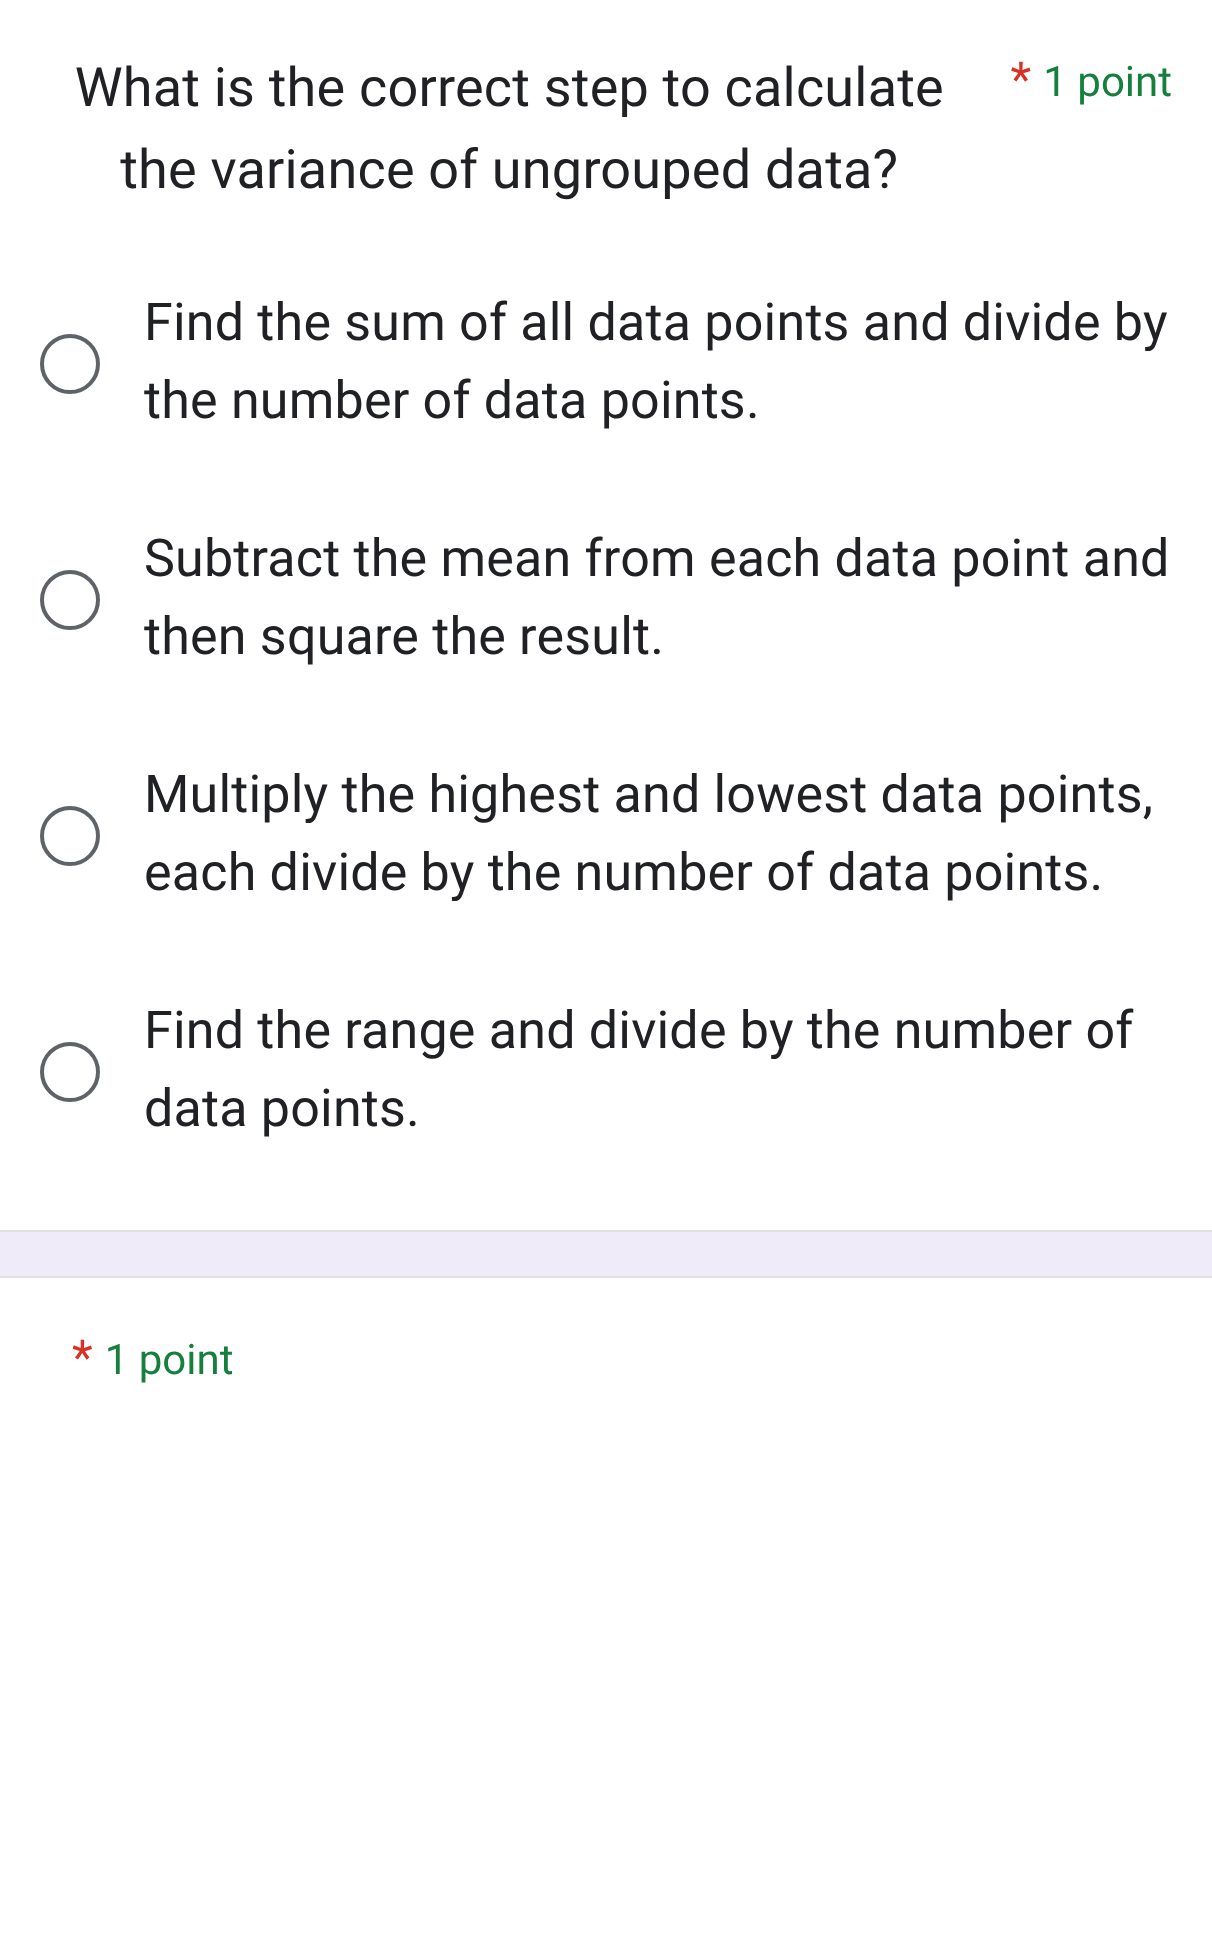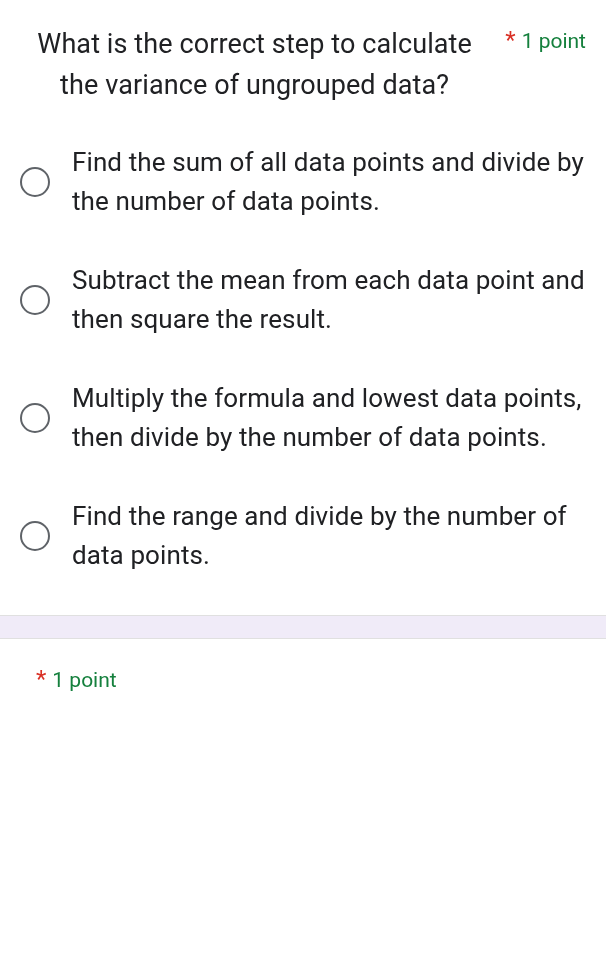--- a/index.html
+++ b/index.html
@@ -94,21 +94,21 @@
     <div class="option">
       <div class="radio"></div>
       <div class="option-label">Find the sum of all data points and divide by the number of data points.</div>
     </div>
     <div class="option">
       <div class="radio"></div>
       <div class="option-label">Subtract the mean from each data point and then square the result.</div>
     </div>
     <div class="option">
       <div class="radio"></div>
-      <div class="option-label">Multiply the formula and lowest data points, then divide by the number of data points.</div>
+      <div class="option-label">Multiply the highest and lowest data points, each divide by the number of data points.</div>
     </div>
     <div class="option">
       <div class="radio"></div>
       <div class="option-label">Find the range and divide by the number of data points.</div>
     </div>
   </div>
 </div>
 
 <div class="divider"></div>
 

